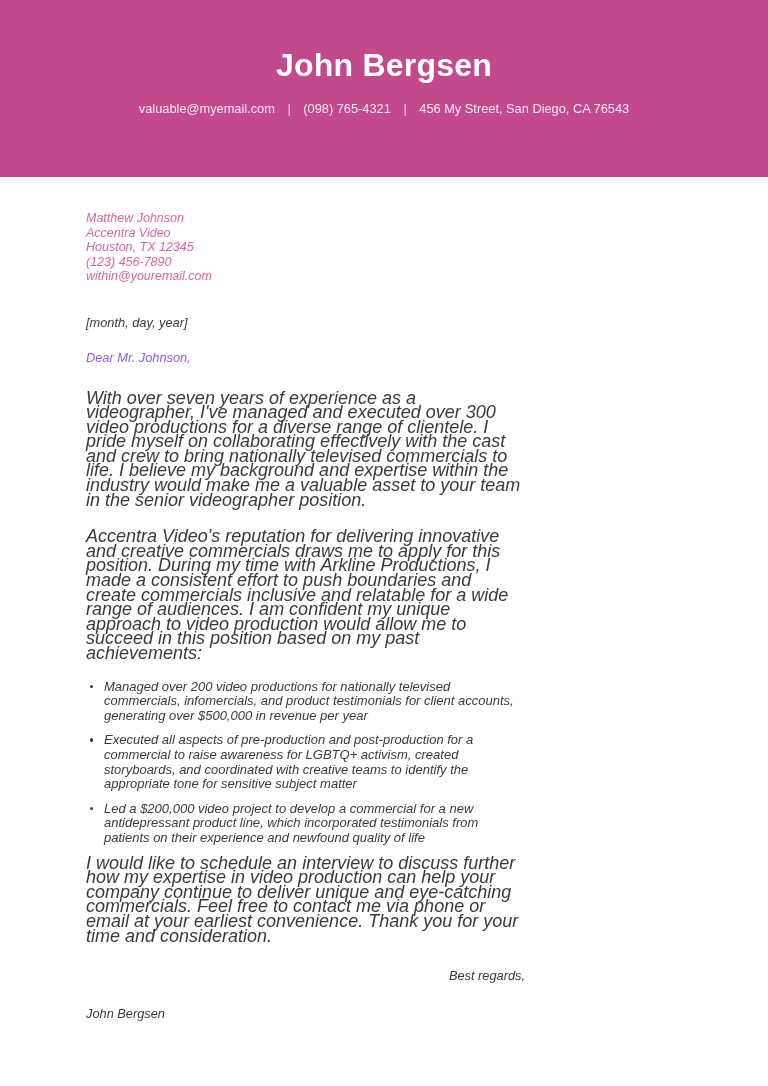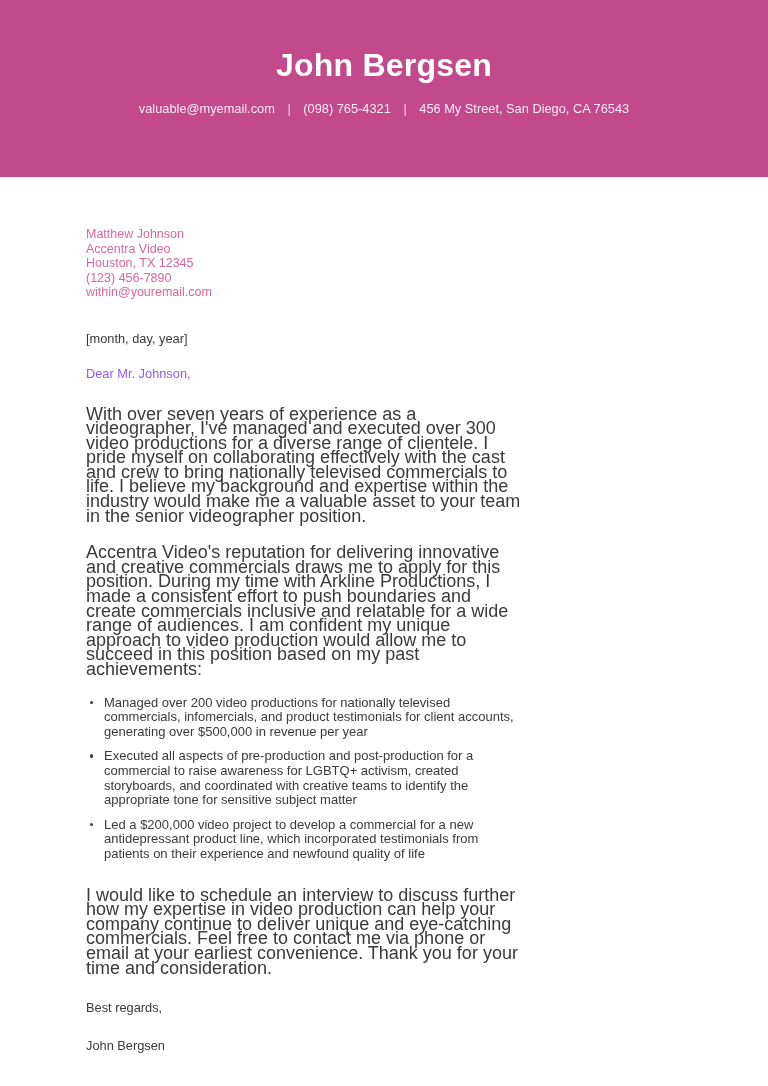--- a/index.html
+++ b/index.html
@@ -53,25 +53,26 @@
   }
   .header-contact .sep {
     display: inline-block;
     padding: 0 9px;
     color: #f5d8e8;
   }
 
   
   .body-area {
     position: absolute;
-    top: 176px;
+    top: 160px;
     left: 0;
     width: 612px;
     box-sizing: border-box;
     padding: 51px 87px 0 86px;
+    font-style: italic;
   }
 
   .recipient-block {
     color: #d9669e;
     font-size: 12.5px;
     line-height: 14.5px;
   }
   .recipient-block div {
     white-space: nowrap;
   }
@@ -117,27 +118,28 @@
   .bullet-list li .dot {
     position: absolute;
     left: 4px;
     top: 5px;
     width: 3.2px;
     height: 3.2px;
     border-radius: 50%;
     background: #3a3a3a;
   }
 
-  .closing-para { margin-top: 26px; }
+  .closing-para { margin-top: 10px; }
 
   .signoff {
     margin-top: 25px;
     font-size: 12.8px;
     color: #3a3a3a;
     line-height: 16px;
+    text-align: right;
   }
 
   .signature-name {
     margin-top: 22px;
     font-size: 12.8px;
     color: #3a3a3a;
     line-height: 16px;
   }
 </style>
 </head>

